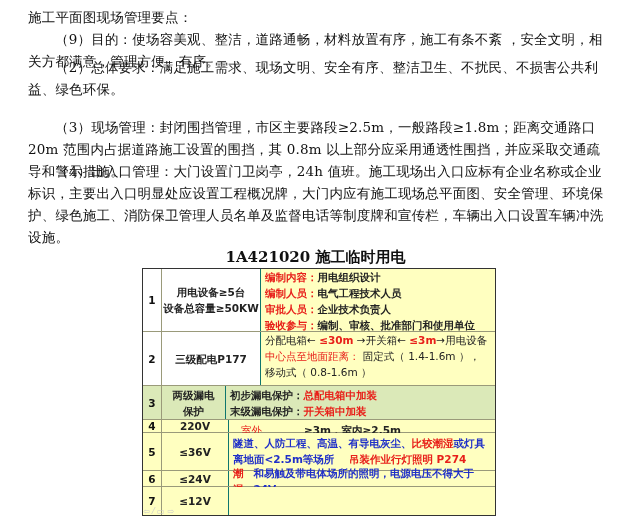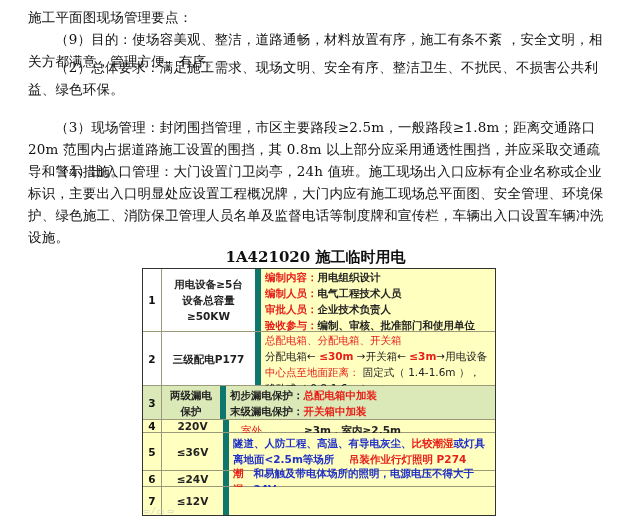--- a/index.html
+++ b/index.html
@@ -9,21 +9,21 @@
           letter-spacing: 0.2px; margin: 0; }
   .indent { text-indent: 27px; }
   .title { position: absolute; left: 0; width: 631px; top: 248px; text-align: center;
            font-family: "DejaVu Serif", "Liberation Serif", serif; font-weight: bold; font-size: 15px; }
   .tbl { position: absolute; left: 142px; top: 268px; width: 354px; height: 248px;
          border: 1.5px solid #333; box-sizing: border-box; background: #fff;
          font-family: "DejaVu Sans", "Liberation Sans", sans-serif; font-size: 10.5px; font-weight: bold; }
   .row { position: absolute; left: 0; right: 0; border-bottom: 1px solid #9a9a7a; box-sizing: border-box; }
   .cell { position: absolute; top: 0; bottom: 0; box-sizing: border-box; display: flex; align-items: center; }
   .c-num { left: 0; width: 19px; justify-content: center; border-right: 1px solid #9a9a7a; }
-  .c-mid { justify-content: center; text-align: center; border-right: 6px solid #0f766e; line-height: 16px; }
+  .c-mid { justify-content: center; text-align: center; border-right: 1px solid #0f766e; line-height: 16px; }
   .c-desc { right: 0; padding: 10px 4px; line-height: 16px; display: block; }
   .c-desc.vc { display: flex; align-items: center; }
   .red { color: #e8201a; }
   .blue { color: #2030c8; }
   .dark { color: #222; }
   .yellow { background: #ffffc0; }
   .green { background: #dbe9b8; }
   .light { font-weight: normal; }
   .toolbar { position: absolute; left: 143px; top: 507px; font-size: 8px; color: #ccc;
              font-family: "DejaVu Sans", sans-serif; letter-spacing: 3px; }
@@ -52,21 +52,20 @@
       <div><span class="red">编制人员：</span><span class="dark">电气工程技术人员</span></div>
       <div><span class="red">审批人员：</span><span class="dark">企业技术负责人</span></div>
       <div><span class="red">验收参与：</span><span class="dark">编制、审核、批准部门和使用单位</span></div>
     </div>
   </div>
 
   <div class="row" style="top:63px; height:54px;">
     <div class="cell c-num">2</div>
     <div class="cell c-mid dark" style="left:19px; width:99px;">三级配电P177</div>
     <div class="cell c-desc yellow" style="left:118px; padding-top:0;">
-      <div class="red light">总配电箱、分配电箱、开关箱</div>
       <div class="dark light"><span>分配电箱← </span><span class="red" style="font-weight:bold">≤30m</span><span> →开关箱← </span><span class="red" style="font-weight:bold">≤3m</span><span>→用电设备</span></div>
       <div class="light"><span class="red">中心点至地面距离：</span><span class="dark"> 固定式（ 1.4-1.6m ）， 移动式（ 0.8-1.6m ）</span></div>
     </div>
   </div>
 
   <div class="row green" style="top:117px; height:34px;">
     <div class="cell c-num">3</div>
     <div class="cell c-mid dark" style="left:19px; width:64px; padding:0 6px;">两级漏电保护</div>
     <div class="cell c-desc" style="left:83px; padding-top:1px;">
       <div><span class="dark">初步漏电保护：</span><span class="red">总配电箱中加装</span></div>

